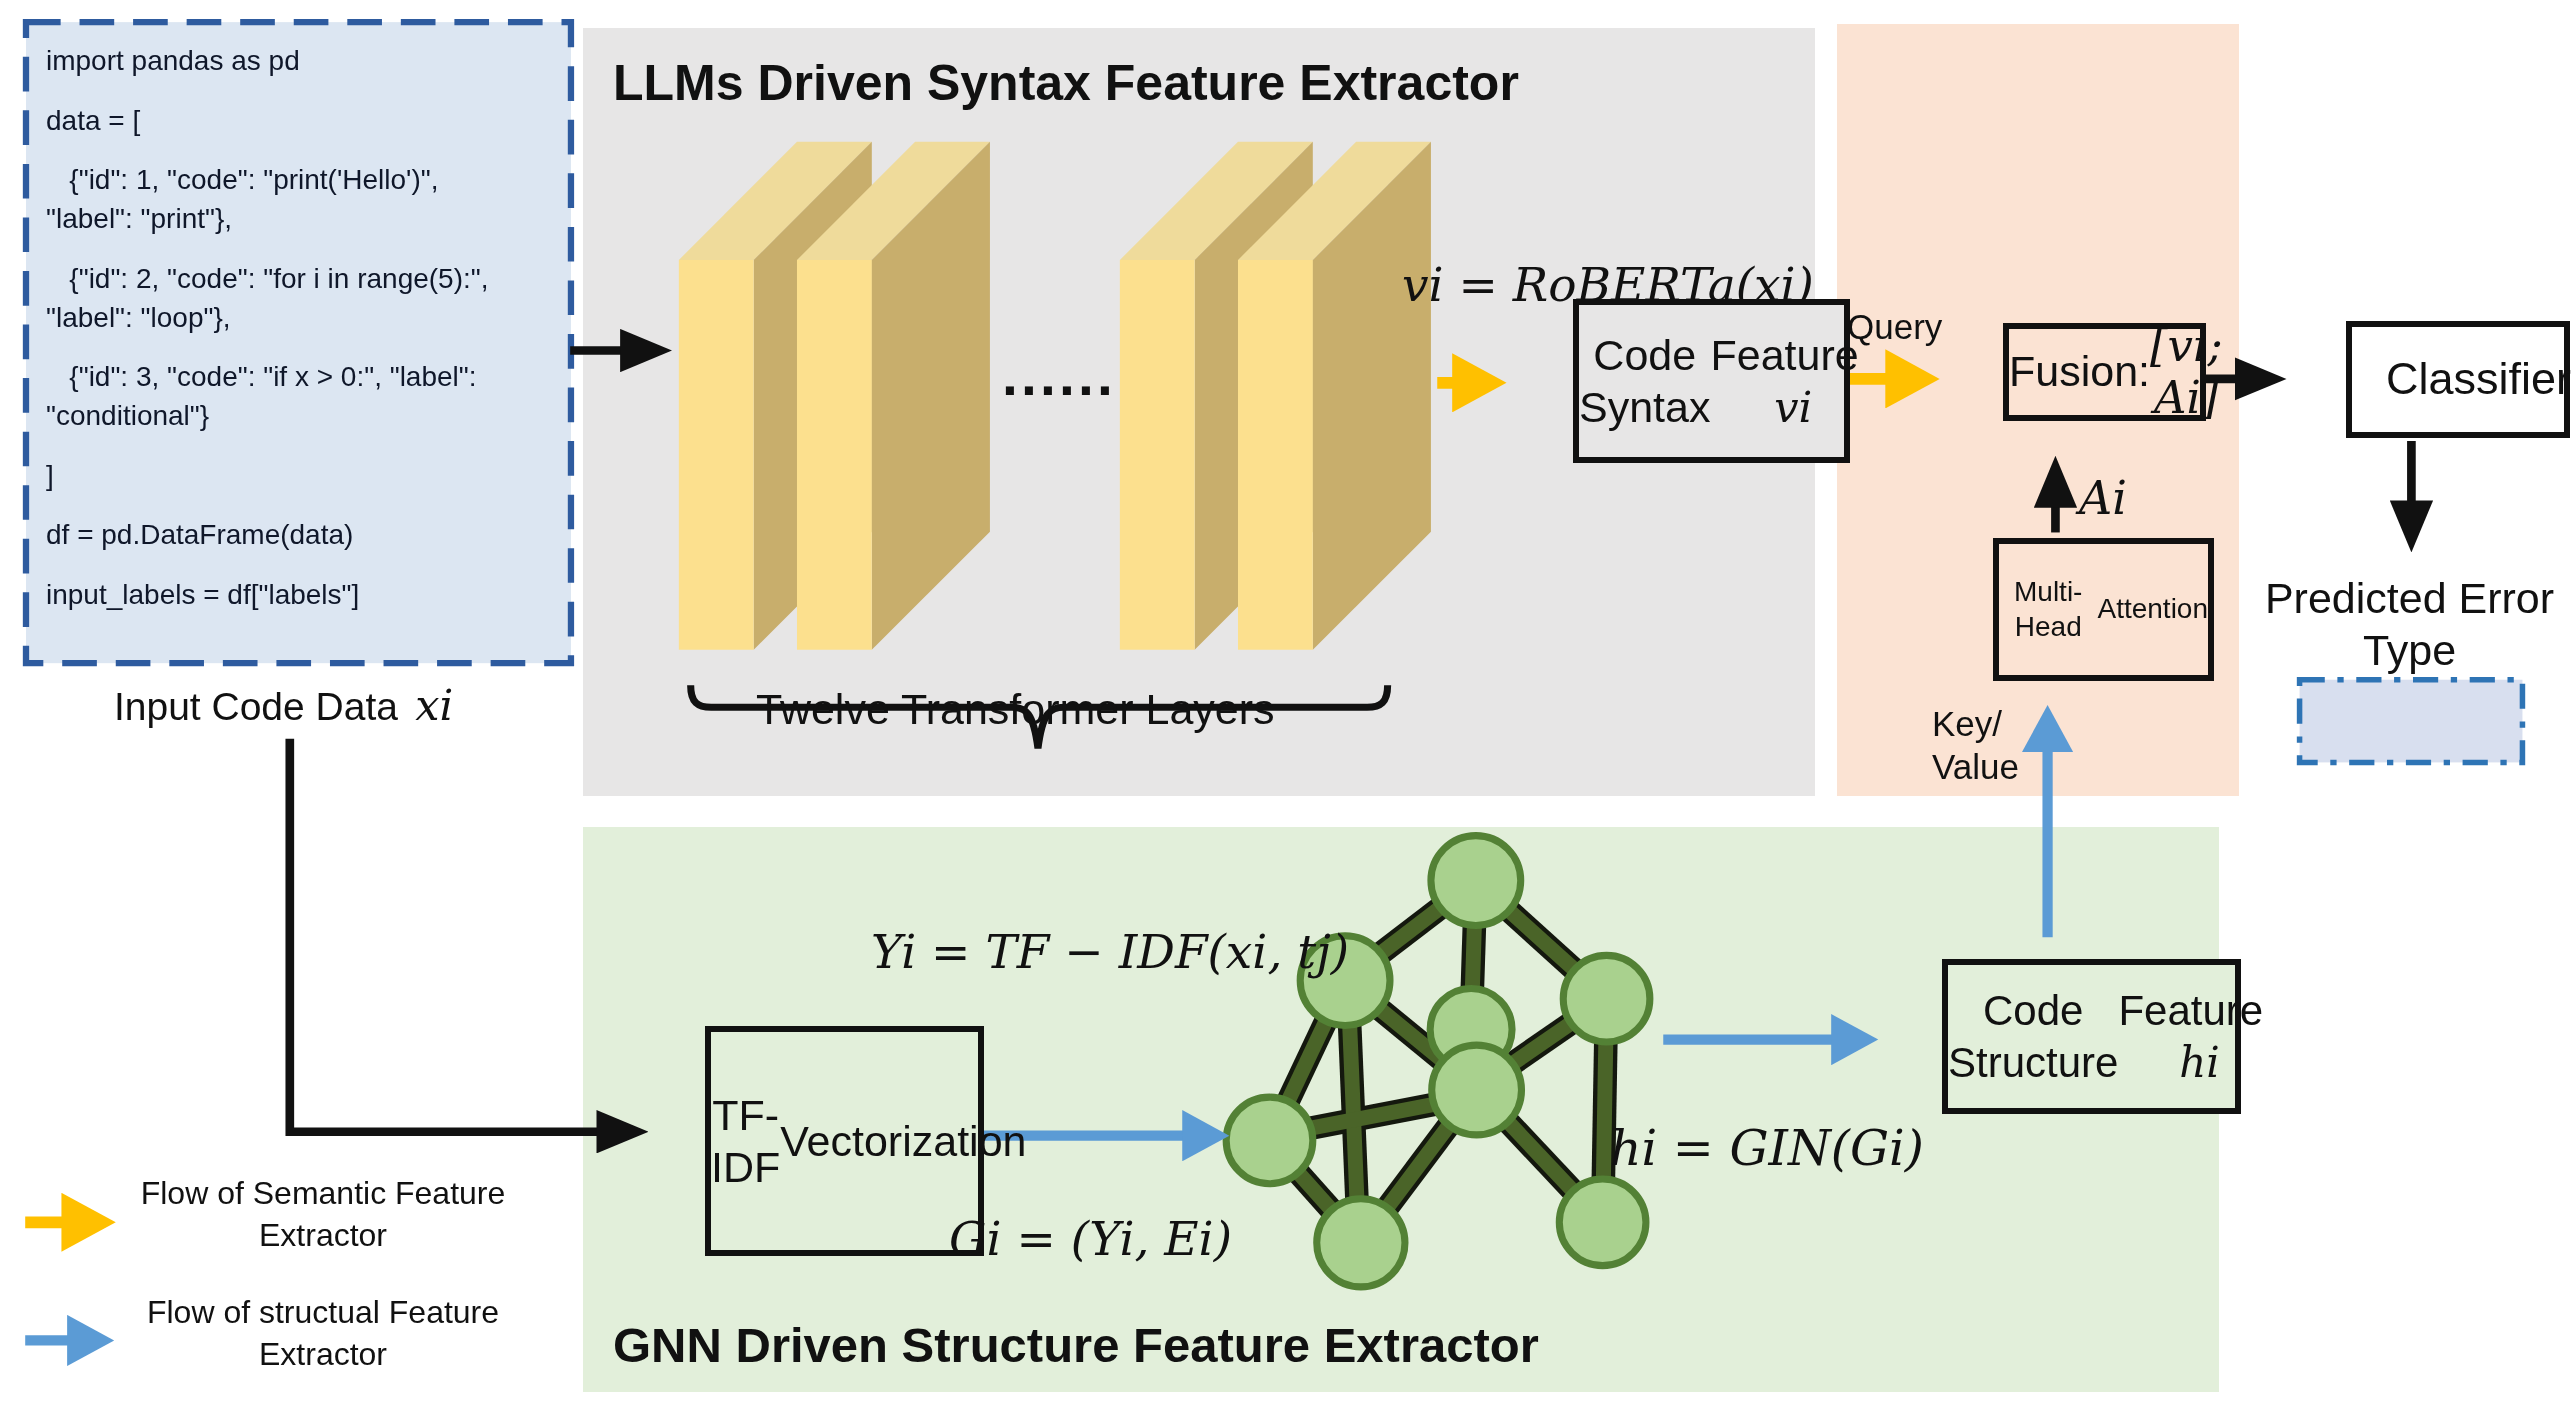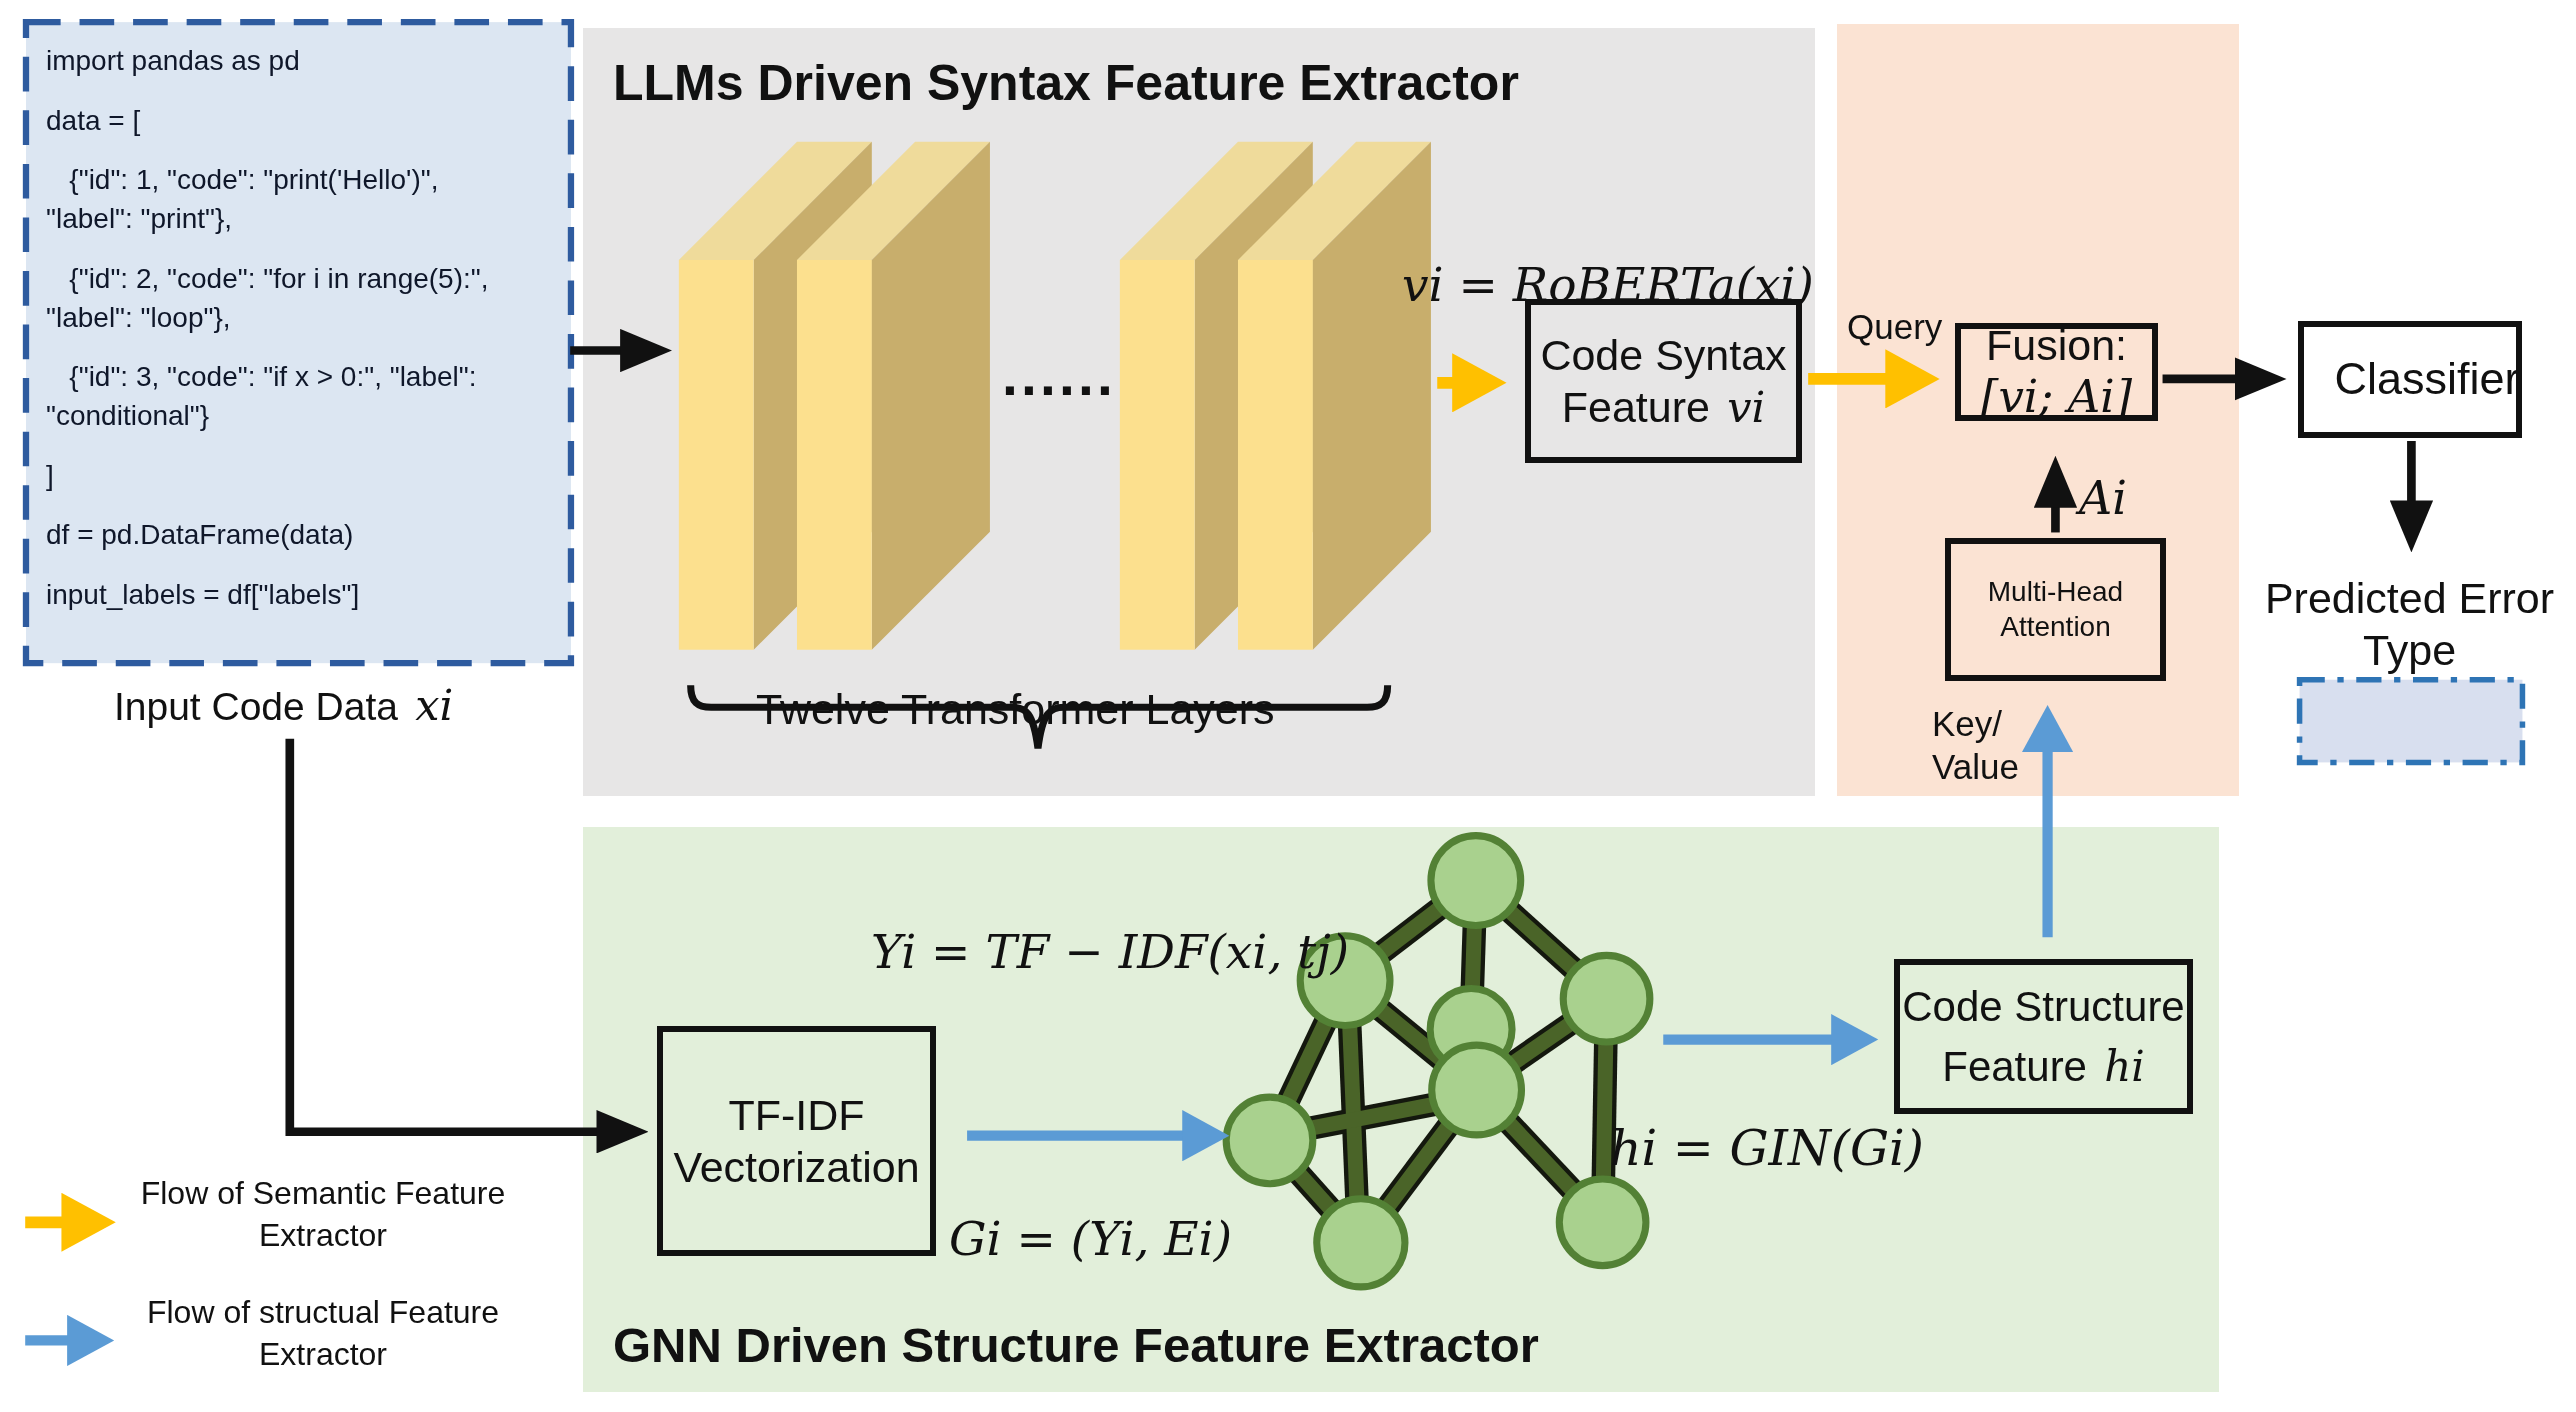--- a/index.html
+++ b/index.html
@@ -5,22 +5,22 @@
   html,body{margin:0;padding:0;background:#ffffff;}
   #canvas{position:relative;width:2576px;height:1413px;background:#ffffff;overflow:hidden;
           font-family:"Liberation Sans",sans-serif;color:#111;}
   .panel{position:absolute;}
   #gray-panel{left:583px;top:27.6px;width:1232px;height:768px;background:#E7E6E6;}
   #peach-panel{left:1837px;top:23.6px;width:402px;height:772px;background:#FBE3D3;}
   #green-panel{left:583px;top:827px;width:1636px;height:565px;background:#E2EFDA;}
   #svg-layer{position:absolute;left:0;top:0;width:2576px;height:1413px;}
   .abs{position:absolute;}
   .title{font-weight:bold;font-size:50px;letter-spacing:0px;white-space:nowrap;}
-  .box{position:absolute;border:6.3px solid #111;box-sizing:border-box;display:flex;flex-direction:column;
-       align-items:center;justify-content:center;text-align:center;line-height:1.22;}
+  .box{position:absolute;border:6.3px solid #111;box-sizing:border-box;display:flex;flex-direction:row;
+       align-items:center;justify-content:space-between;text-align:center;line-height:1.22;margin-left:48px;}
   .serif-it{font-family:"DejaVu Serif",serif;font-style:italic;}
   .formula{position:absolute;font-family:"DejaVu Serif",serif;font-style:italic;font-size:47px;
            text-align:center;white-space:nowrap;}
   #code-text{left:46px;top:41px;width:520px;font-size:28px;line-height:39px;color:#0f172a;}
   .code-par{margin-bottom:20.5px;white-space:pre-wrap;}
   #input-caption{left:23.6px;top:680px;width:520px;text-align:center;font-size:39px;white-space:nowrap;}
   #input-caption .serif-it{font-size:43px;}
   #llm-title{left:613px;top:54px;}
   #gnn-title{left:613px;top:1317px;font-size:49px;}
   #dots{left:988px;top:345px;width:142px;height:63px;line-height:61px;font-weight:bold;
@@ -35,21 +35,21 @@
   #mha-box{left:1945px;top:538px;width:221px;height:143px;background:#FBE3D3;font-size:28px;}
   #keyvalue-label{left:1932px;top:702px;font-size:35px;line-height:43px;}
   #classifier-box{left:2298px;top:321px;width:224px;height:117px;background:#ffffff;font-size:45px;padding-left:34px;}
   #predicted-label{left:2252px;top:573px;width:315px;text-align:center;font-size:43px;line-height:1.2;}
   #keyerror-text{left:2300px;top:680px;width:223px;height:83px;display:flex;align-items:center;
                  justify-content:center;font-size:43px;color:#1F3864;}
   #tfidf-box{left:657px;top:1026px;width:279px;height:230px;background:#E2EFDA;font-size:43px;}
   #formula-yi{left:858px;top:924px;width:504px;}
   #formula-gi{left:941px;top:1211px;width:299px;}
   #formula-hi{left:1610px;top:1120px;width:307px;font-size:49px;}
-  #structure-box{left:1894px;top:959px;width:299px;height:155px;background:#E2EFDA;font-size:42px;gap:8px;}
+  #structure-box{left:1894px;top:959px;width:299px;height:155px;background:#E2EFDA;font-size:42px;}
   .legend-text{position:absolute;width:378px;text-align:center;font-size:32px;line-height:1.3;}
   #legend-semantic-text{left:134px;top:1173px;}
   #legend-structural-text{left:134px;top:1292px;}
   .var-gap{display:inline-block;width:17.3px;}
 </style>
 </head>
 <body>
 
 <div id="canvas">
 

